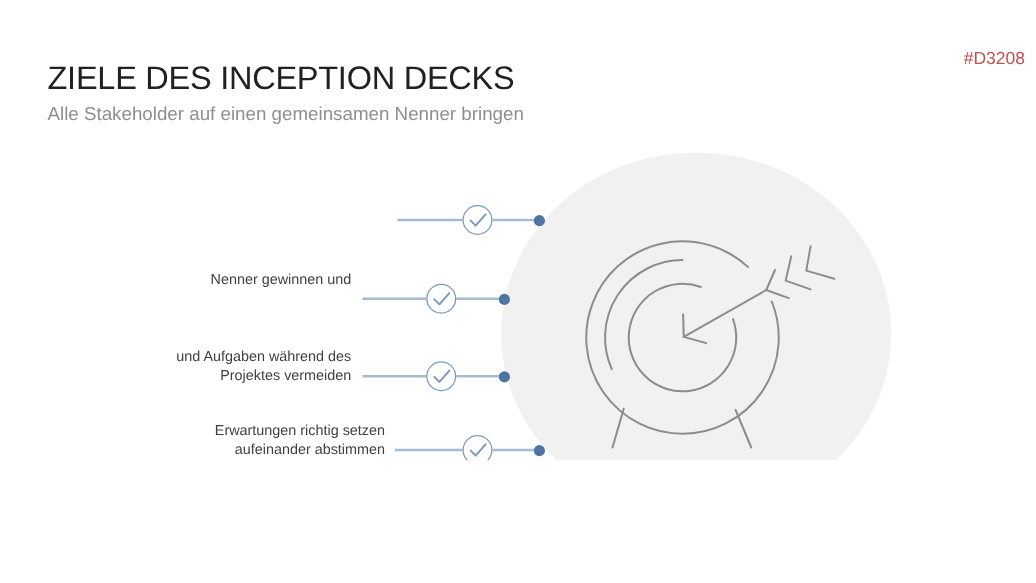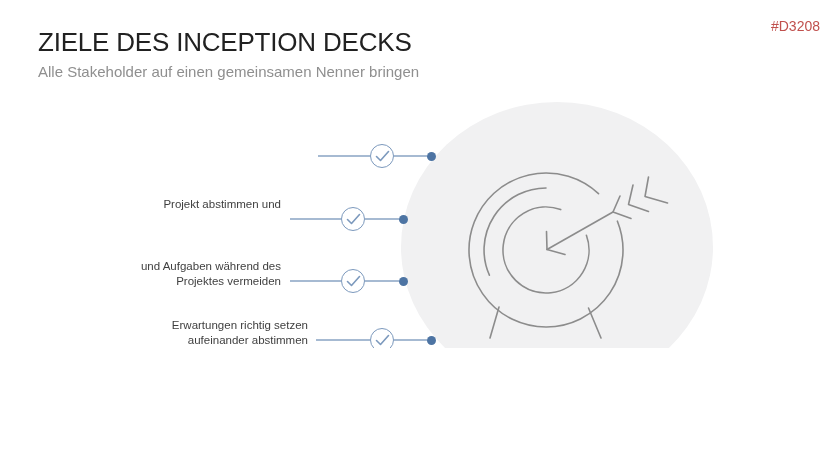--- a/index.html
+++ b/index.html
@@ -1,18 +1,19 @@
 <!DOCTYPE html>
 <html style="--title: #212121; --subtitle: #8F8F8F; --code: #C0504D; --list-text: #3F3F3F; --connector-line: #A6BAD2; --check-circle: #7C99BD; --dot: #4D74A3; --big-circle-fill: #F1F1F2; --art-stroke: #8C8C8C;"><head>
 <meta charset="utf-8">
 <style>
   html,body{margin:0;padding:0;background:#fff;}
   #slide{
     position:relative;width:829px;height:348px;background:#fff;overflow:hidden;
     font-family:"Liberation Sans",sans-serif;
+    margin-top:20px;
   }
   
   .title{
     position:absolute;left:38px;top:28px;font-size:26px;line-height:28px;
     color:var(--title,#212121);letter-spacing:-0.2px;font-weight:400;
   }
   .subtitle{
     position:absolute;left:38px;top:63px;font-size:15px;
     color:var(--subtitle,#8F8F8F);font-weight:400;
   }
@@ -93,21 +94,21 @@
   <div class="cline l1a"></div>
   <div class="check-circle c1">
     <svg class="check-icon" width="15" height="12" viewBox="0 0 15 12">
         <polyline points="1.5,6.5 5.5,10.5 13.5,1.5"></polyline>
       </svg>
   </div>
   <div class="cline l1b"></div>
   <div class="cdot d1"></div>
 
   <div class="item-text it2">
-    <div>Projekt abstimmen und</div>
+    <div>Nenner gewinnen und</div>
   </div>
   <div class="cline l2a"></div>
   <div class="check-circle c2">
     <svg class="check-icon" width="15" height="12" viewBox="0 0 15 12">
         <polyline points="1.5,6.5 5.5,10.5 13.5,1.5"></polyline>
       </svg>
   </div>
   <div class="cline l2b"></div>
   <div class="cdot d2"></div>
 

